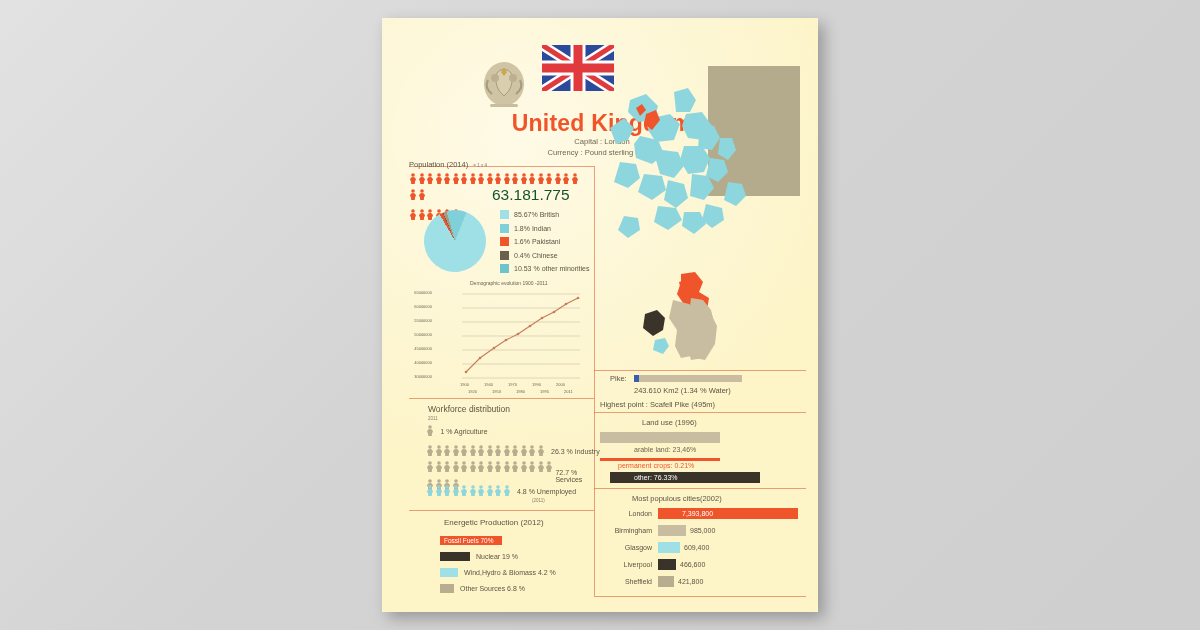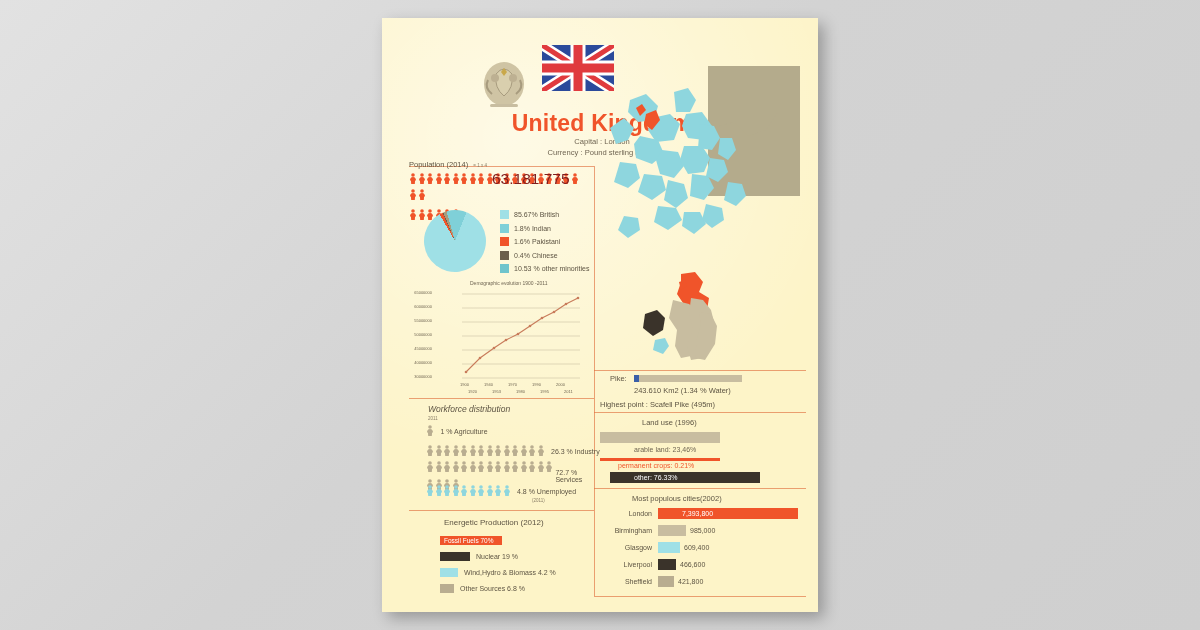--- a/index.html
+++ b/index.html
@@ -34,35 +34,35 @@
   
   .hr{position:absolute;height:1px;background:#e0703f;opacity:.65;}
   .vr{position:absolute;width:1px;background:#e0703f;opacity:.65;}
   .lbl{position:absolute;font-size:7.5px;color:#5d5443;}
 
   
   .popbox{position:absolute;left:27px;top:142px;width:175px;}
   .popttl{font-size:7.5px;color:#5d5443;}
   .peoplerow{font-size:0;line-height:10px;margin-top:4px;}
   .pico{display:inline-block;width:8px;height:11px;margin-right:.5px;}
-  .bignum{position:absolute;left:110px;top:152px;font-size:15.5px;color:#7f1d1d;text-align:center;}
+  .bignum{position:absolute;left:110px;top:168px;font-size:15.5px;color:#14532d;text-align:center;}
 
   .pie{position:absolute;left:42px;top:192px;width:62px;height:62px;border-radius:50%;
     background:conic-gradient(#f0542a 0deg 6deg, #6c5f4b 6deg 7.5deg, #a79b7e 7.5deg 14deg, #7fd0d8 14deg 51.9deg, #9fe0e6 51.9deg 360deg);
     transform:rotate(-30deg);}
   .legend{position:absolute;left:118px;top:192px;}
   .legrow{display:flex;align-items:center;margin-bottom:4.5px;}
   .swatch{width:9px;height:9px;margin-right:5px;flex:0 0 auto;}
   .legtxt{font-size:7px;color:#5d5443;}
   .lc-ttl{position:absolute;left:55px;top:263px;font-size:5px;color:#6f6552;}
   .lc-y{position:absolute;font-size:4px;color:#6f6552;text-align:right;width:28px;}
   .lc-x{position:absolute;font-size:4px;color:#6f6552;}
 
   
-  .wf-ttl{position:absolute;left:46px;top:386px;font-size:8.5px;color:#5d5443;font-style:italic;}
+  .wf-ttl{position:absolute;left:46px;top:386px;font-size:8.5px;color:#5d5443;}
   .wftxt{font-size:7px;color:#5d5443;}
 
   
   .en-ttl{position:absolute;left:62px;top:500px;font-size:8px;color:#5d5443;}
   .enrow{display:flex;align-items:center;margin-bottom:7px;}
   .enbar{height:9px;margin-right:6px;}
   .entxt{font-size:7px;color:#5d5443;}
   .entxt.on{position:absolute;color:#fff;font-size:6.5px;}
 
   

